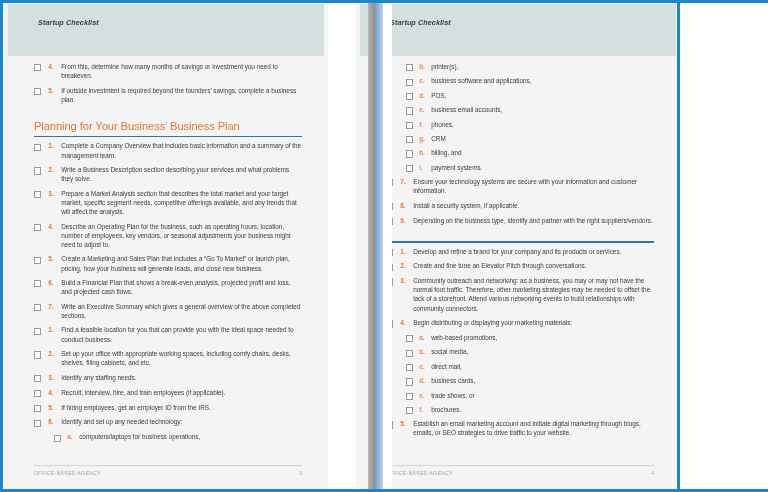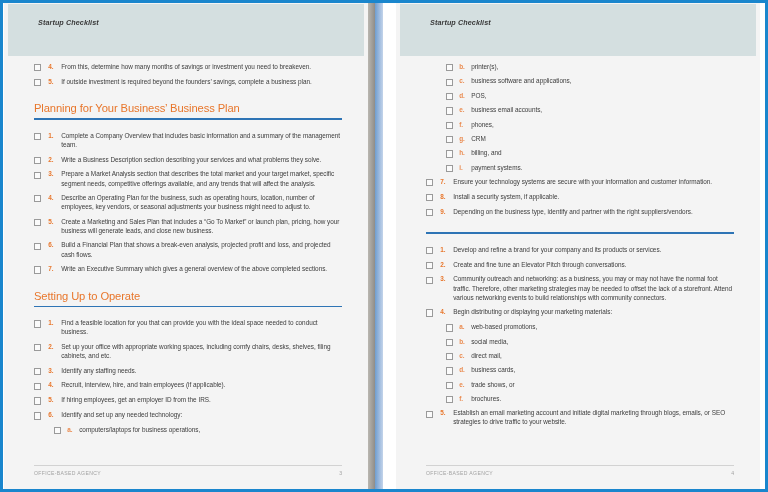--- a/index.html
+++ b/index.html
@@ -9,21 +9,21 @@
   }
   body {
     width: 768px;
     height: 492px;
     overflow: hidden;
     font-family: "Liberation Sans", sans-serif;
   }
 
   .viewer {
     position: relative;
-    width: 768px;
+    width: 680px;
     height: 492px;
     background: #ffffff;
     display: flex;
     box-sizing: border-box;
   }
 
   
   .frame-top {
     position: absolute;
     left: 0; top: 0;
@@ -163,21 +163,21 @@
   .itext {
     flex: 1 1 auto;
     color: #3c3c3c;
     font-size: 6.4px;
     letter-spacing: -0.02px;
   }
 
   
   .section {
     margin-top: 16px;
-    margin-bottom: 11px;
+    margin-bottom: 4px;
   }
   .section h2 {
     margin: 0 0 4px 0;
     font-size: 11.2px;
     font-weight: normal;
     color: #e8762b;
     letter-spacing: -0.1px;
   }
   .rule {
     height: 1.6px;
@@ -284,24 +284,20 @@
                 <span class="marker">6.</span>
                 <span class="itext">Build a Financial Plan that shows a break-even analysis, projected profit and loss, and projected cash flows.</span>
               </div>
               <div class="item">
                 <span class="cbox"></span>
                 <span class="marker">7.</span>
                 <span class="itext">Write an Executive Summary which gives a general overview of the above completed sections.</span>
               </div>
             </div>
             <div class="block">
-              <div class="section">
-                <h2>Setting Up to Operate</h2>
-                <div class="rule"></div>
-              </div>
               <div class="item">
                 <span class="cbox"></span>
                 <span class="marker">1.</span>
                 <span class="itext">Find a feasible location for you that can provide you with the ideal space needed to conduct business.</span>
               </div>
               <div class="item">
                 <span class="cbox"></span>
                 <span class="marker">2.</span>
                 <span class="itext">Set up your office with appropriate working spaces, including comfy chairs, desks, shelves, filing cabinets, and etc.</span>
               </div>

